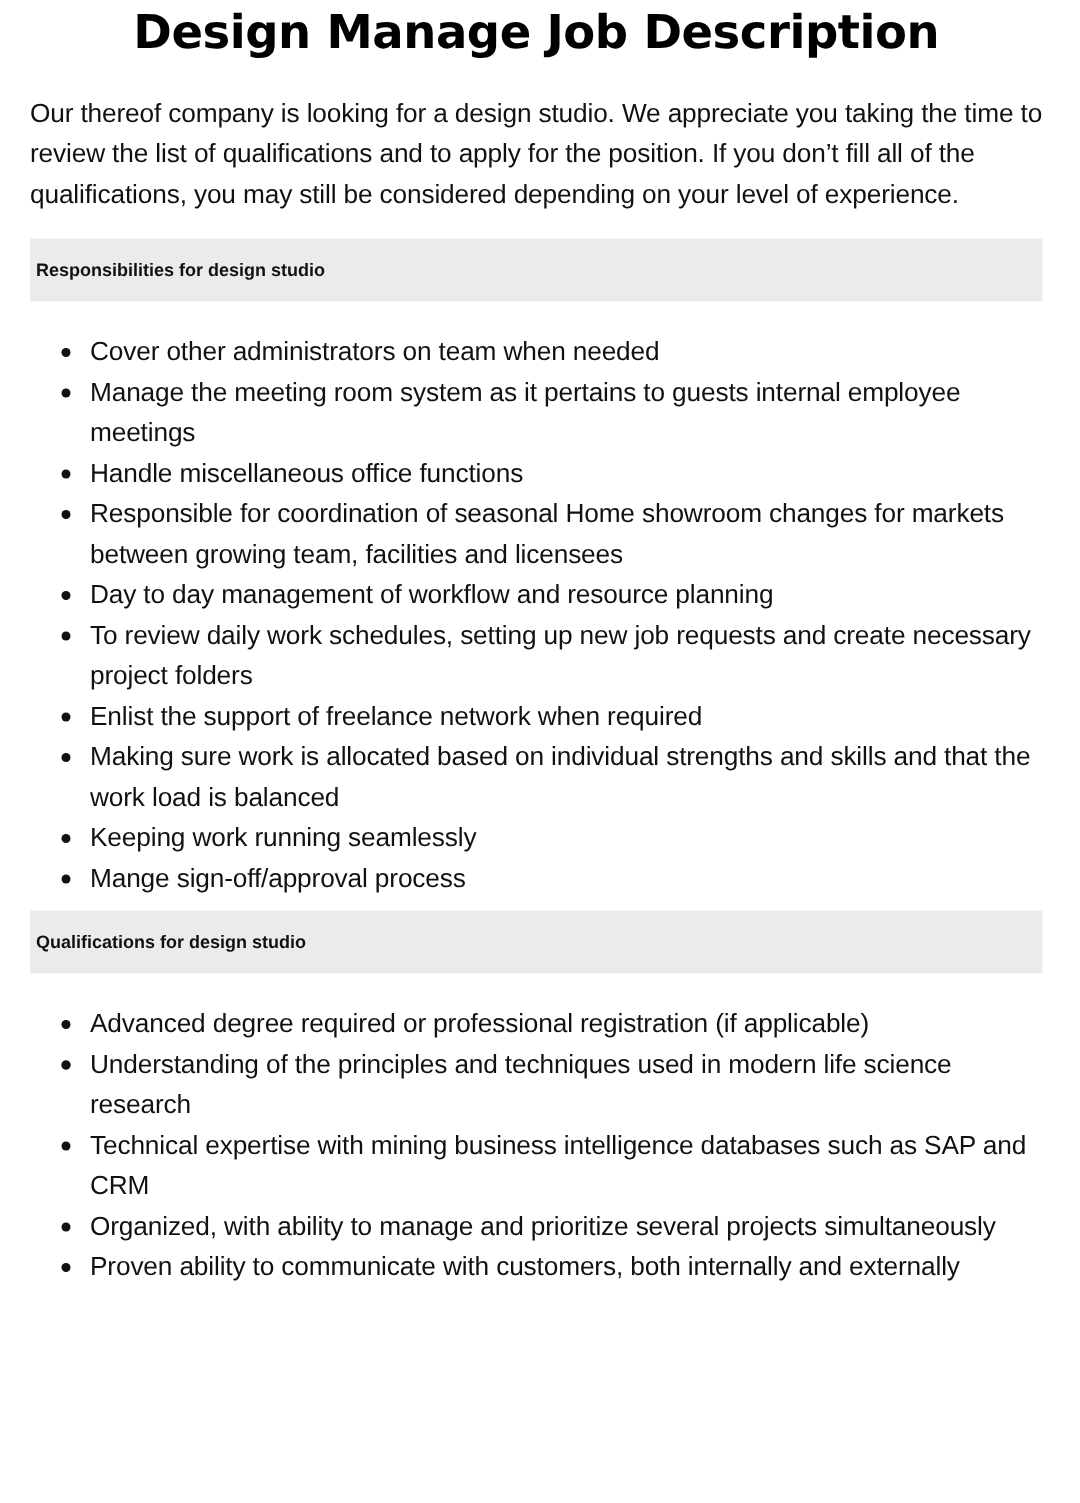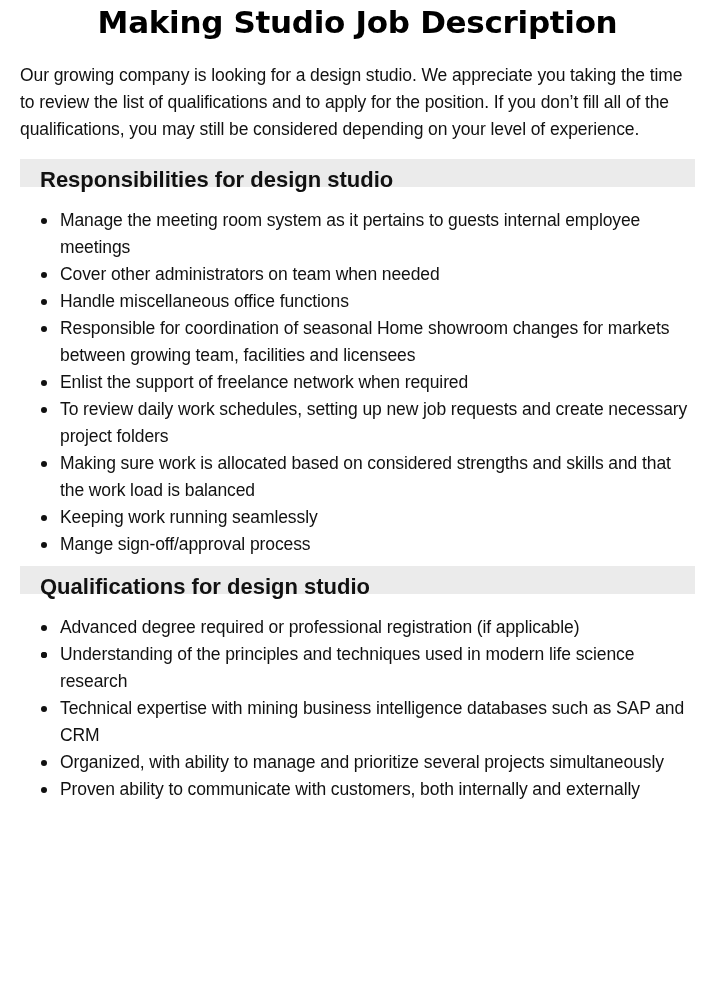--- a/index.html
+++ b/index.html
@@ -32,25 +32,25 @@
       color: #000;
     }
     .intro {
       font-size: 17.5px;
       line-height: 27px;
       margin: 18px 0 0 0;
       letter-spacing: -0.1px;
     }
     .section-header {
       background: #ebebeb;
-      height: 28px;
+      height: 42px;
       line-height: 42px;
-      padding-left: 20px;
+      padding-left: 4px;
       font-weight: bold;
-      font-size: 22px;
+      font-size: 12px;
       margin-top: 16px;
       color: #111;
     }
     .section-header.second {
       margin-top: 8px;
     }
     ul.items {
       list-style: none;
       margin: 20px 0 0 0;
       padding: 0;
@@ -69,32 +69,33 @@
       width: 6px;
       height: 6px;
       border-radius: 50%;
       background: #111;
     }
   </style>
 </head>
 <body>
 
 <div class="page">
-  <h1 class="title">Making Studio Job Description</h1>
-  <p class="intro">Our growing company is looking for a design studio. We appreciate you taking the time to review the list of qualifications and to apply for the position. If you don’t fill all of the qualifications, you may still be considered depending on your level of experience.</p>
+  <h1 class="title">Design Manage Job Description</h1>
+  <p class="intro">Our thereof company is looking for a design studio. We appreciate you taking the time to review the list of qualifications and to apply for the position. If you don’t fill all of the qualifications, you may still be considered depending on your level of experience.</p>
 
   <div class="section-header">Responsibilities for design studio</div>
   <ul class="items">
+    <li><span class="bullet"></span><span>Cover other administrators on team when needed</span></li>
     <li><span class="bullet"></span><span>Manage the meeting room system as it pertains to guests internal employee meetings</span></li>
-    <li><span class="bullet"></span><span>Cover other administrators on team when needed</span></li>
     <li><span class="bullet"></span><span>Handle miscellaneous office functions</span></li>
     <li><span class="bullet"></span><span>Responsible for coordination of seasonal Home showroom changes for markets between growing team, facilities and licensees</span></li>
+    <li><span class="bullet"></span><span>Day to day management of workflow and resource planning</span></li>
+    <li><span class="bullet"></span><span>To review daily work schedules, setting up new job requests and create necessary project folders</span></li>
     <li><span class="bullet"></span><span>Enlist the support of freelance network when required</span></li>
-    <li><span class="bullet"></span><span>To review daily work schedules, setting up new job requests and create necessary project folders</span></li>
-    <li><span class="bullet"></span><span>Making sure work is allocated based on considered strengths and skills and that the work load is balanced</span></li>
+    <li><span class="bullet"></span><span>Making sure work is allocated based on individual strengths and skills and that the work load is balanced</span></li>
     <li><span class="bullet"></span><span>Keeping work running seamlessly</span></li>
     <li><span class="bullet"></span><span>Mange sign-off/approval process</span></li>
   </ul>
 
   <div class="section-header second">Qualifications for design studio</div>
   <ul class="items">
     <li><span class="bullet"></span><span>Advanced degree required or professional registration (if applicable)</span></li>
     <li><span class="bullet"></span></li>
     <li><span class="bullet"></span><span>Understanding of the principles and techniques used in modern life science research</span></li>
     <li><span class="bullet"></span><span>Technical expertise with mining business intelligence databases such as SAP and CRM</span></li>

